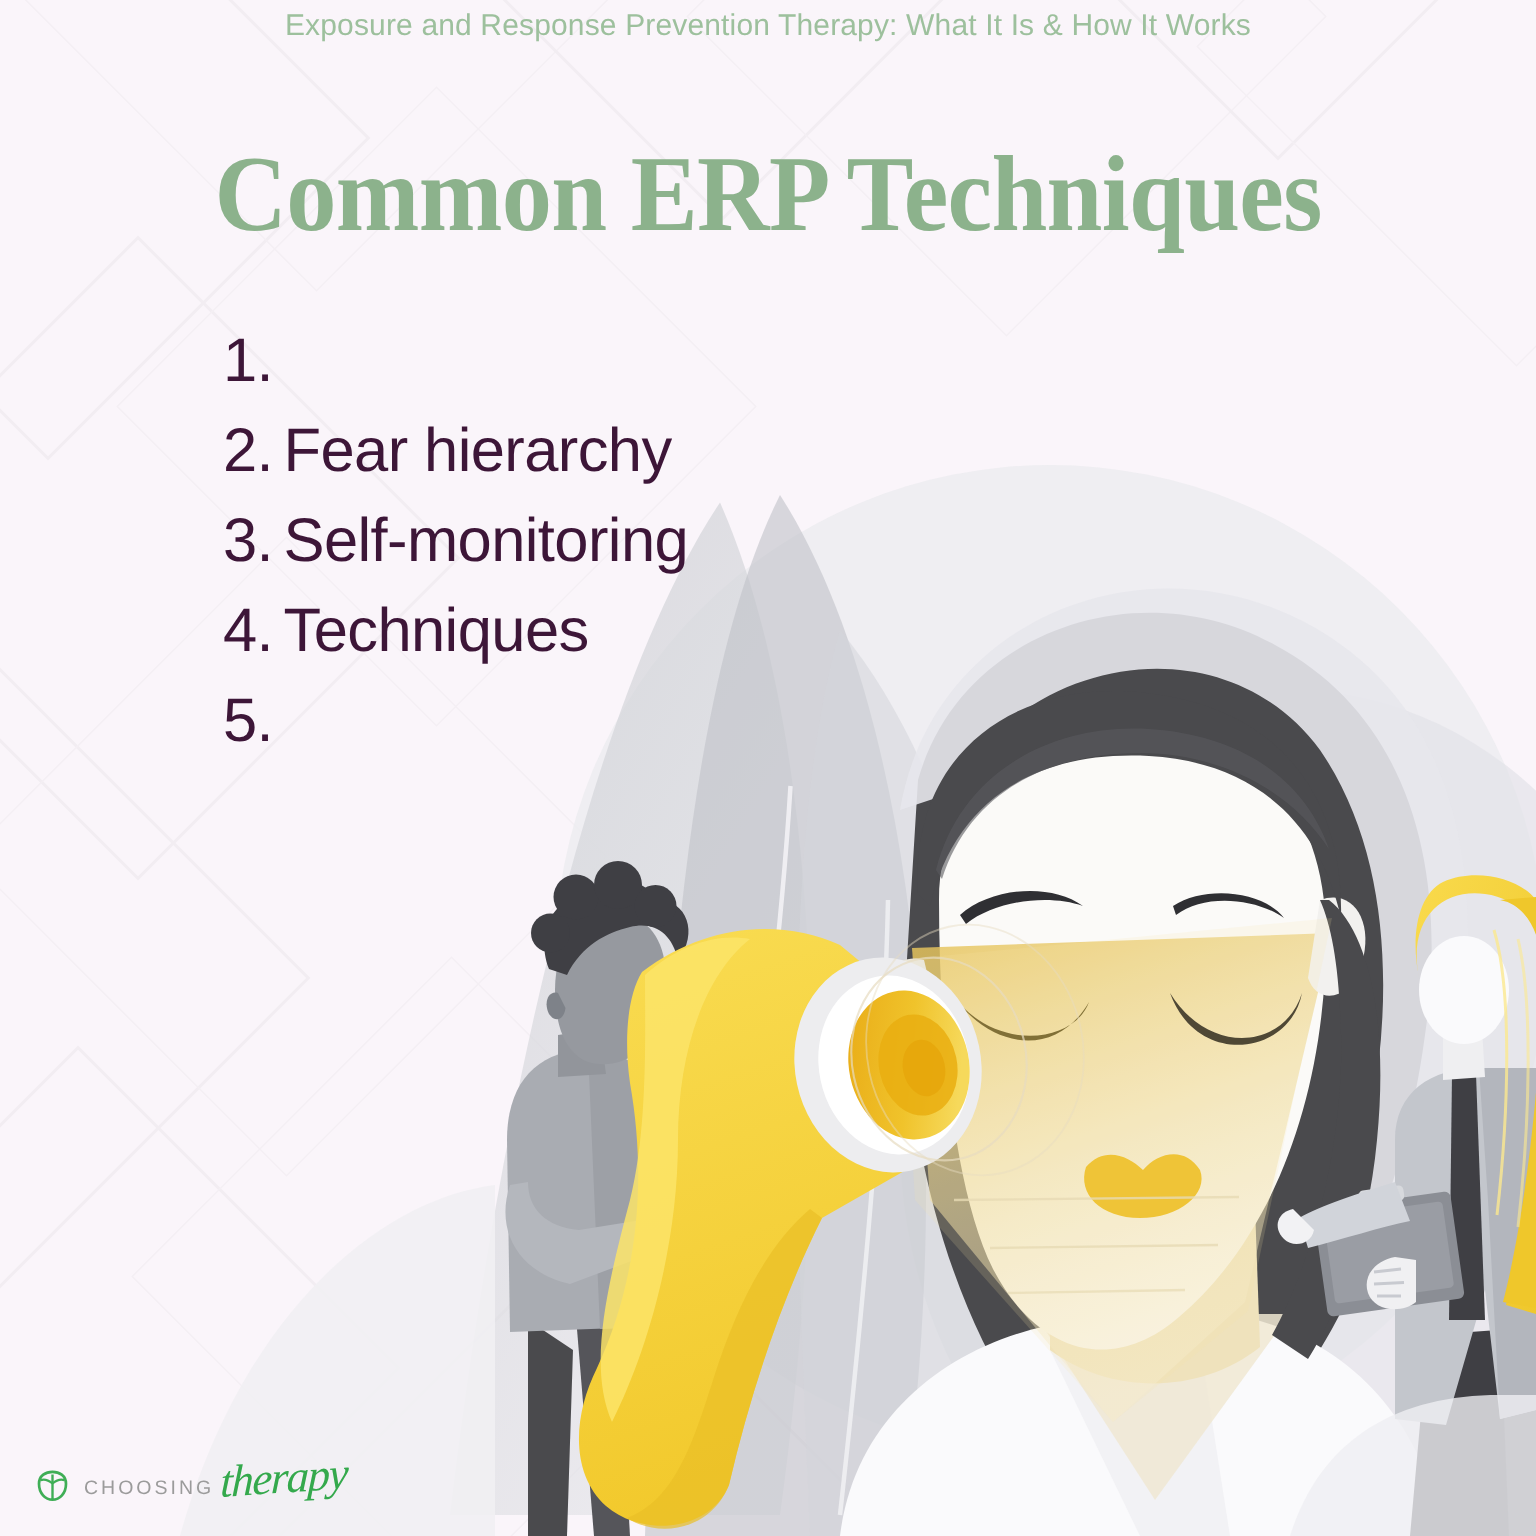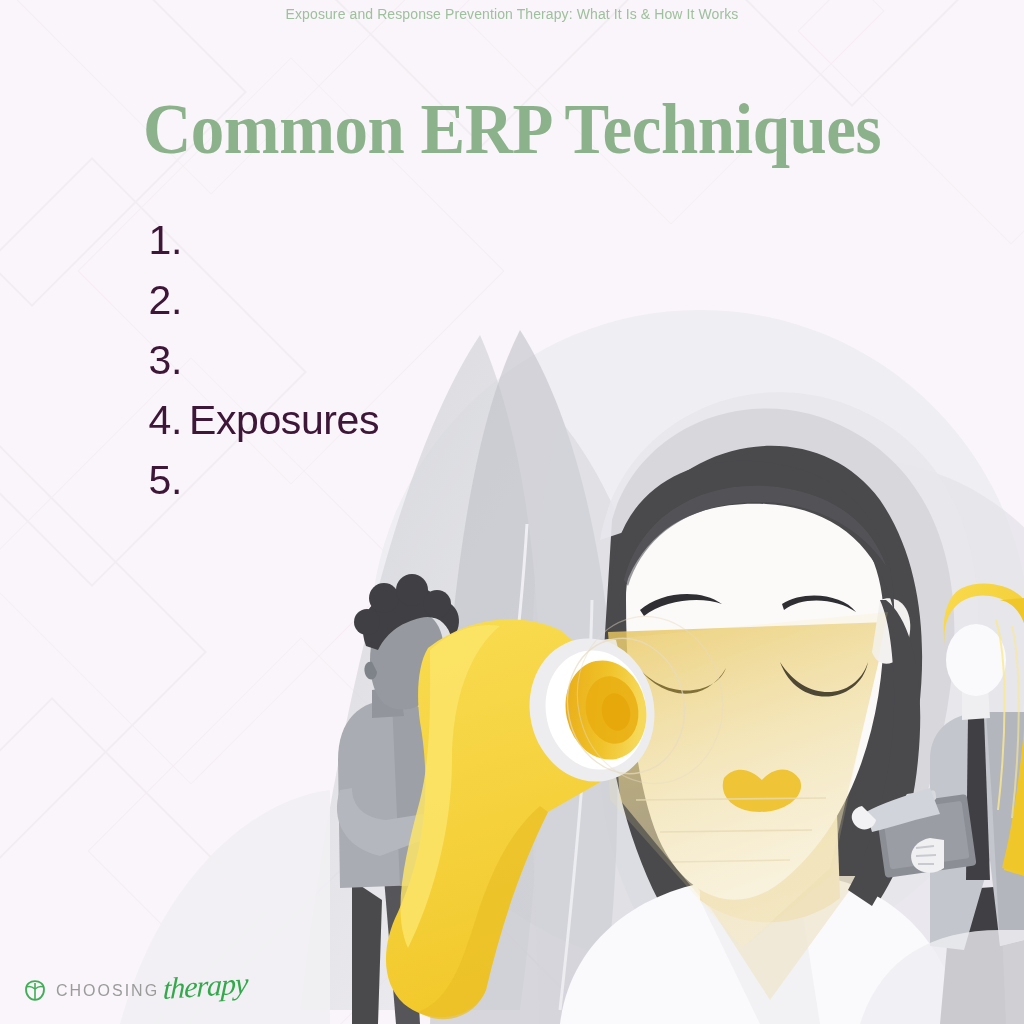--- a/index.html
+++ b/index.html
@@ -32,21 +32,21 @@
   }
   .chev.thin { border-width: 1.5px; border-color: #F4EFF4; }
 
   
   .header {
     position: absolute;
     top: 6px;
     left: 0;
     width: 100%;
     text-align: center;
-    font-size: 14px;
+    font-size: 20px;
     letter-spacing: .1px;
     color: #9DC09D;
     font-family: "Liberation Sans", sans-serif;
     z-index: 40;
     white-space: nowrap;
   }
 
   
   .title {
     position: absolute;
@@ -91,21 +91,21 @@
   .logo {
     position: absolute;
     left: 22px;
     bottom: 16px;
     display: flex;
     align-items: center;
     z-index: 45;
   }
   .logo-mark { width: 26px; height: 26px; margin-right: 8px; flex: none; }
   .logo-choosing {
-    font-size: 16px;
+    font-size: 13px;
     letter-spacing: 2.0px;
     color: #9B9B9B;
     font-family: "Liberation Sans", sans-serif;
     margin-right: 4px;
   }
   .logo-therapy {
     font-family: "Liberation Serif", serif;
     font-style: italic;
     font-size: 30px;
     color: #34A94C;
@@ -334,27 +334,29 @@
   <div class="header">Exposure and Response Prevention Therapy: What It Is &amp; How It Works</div>
 
   <div class="title">Common ERP Techniques</div>
 
   <div class="list">
     <div class="list-row">
       <span class="list-num">1.</span>
     </div>
     <div class="list-row">
       <span class="list-num">2.</span>
+      <span class="list-text">Fear hierarchy</span>
     </div>
     <div class="list-row">
       <span class="list-num">3.</span>
+      <span class="list-text">Self-monitoring</span>
     </div>
     <div class="list-row">
       <span class="list-num">4.</span>
-      <span class="list-text">Exposures</span>
+      <span class="list-text">Techniques</span>
     </div>
     <div class="list-row">
       <span class="list-num">5.</span>
     </div>
   </div>
 
   <div class="logo">
     <span class="logo-mark">
       <svg viewBox="0 0 26 26" width="26" height="26" xmlns="http://www.w3.org/2000/svg">
         <path d="M13 3.2 C 17.4 3.2, 22 5.6, 22 11.2 C 22 17.6, 17.8 21.8, 13 21.8

